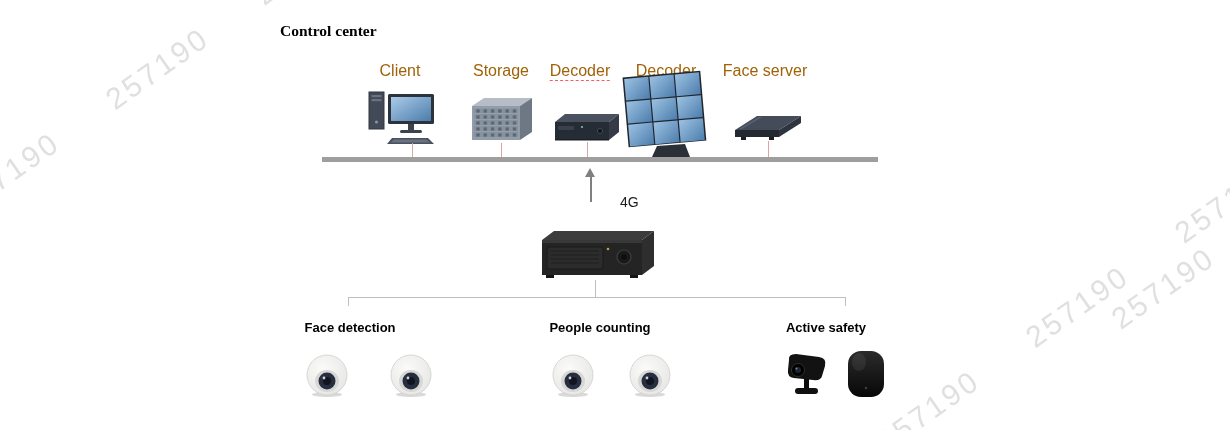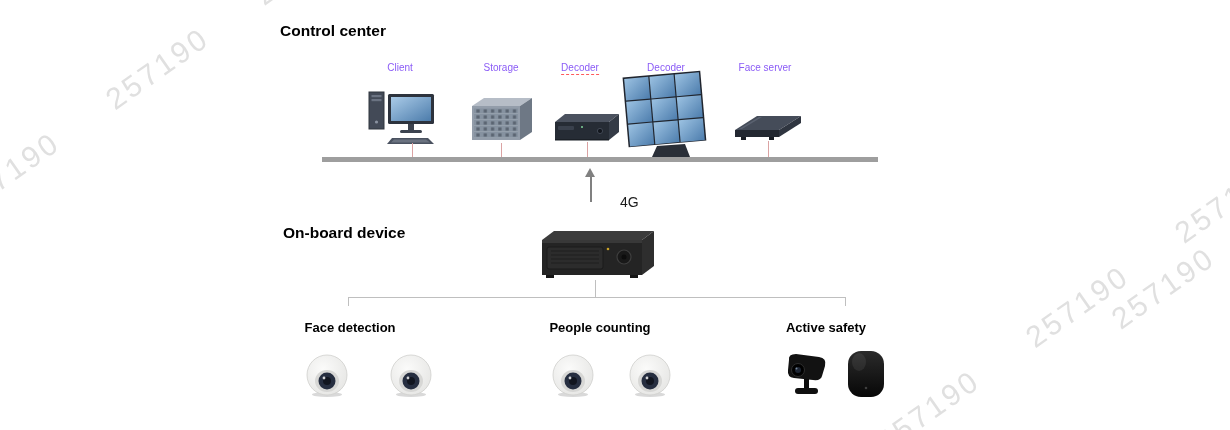--- a/index.html
+++ b/index.html
@@ -1,22 +1,22 @@
 <!DOCTYPE html>
 <html><head>
 <meta charset="utf-8">
 <style>
   html,body{margin:0;padding:0;background:#ffffff;}
   .stage{position:relative;width:1230px;height:430px;background:#ffffff;overflow:hidden;
          font-family:"Liberation Sans",sans-serif;color:#000;}
   .wm{position:absolute;display:flex;gap:64px;font-size:30px;color:#e0e0e0;letter-spacing:3px;
       transform:rotate(-35deg);transform-origin:left center;white-space:nowrap;z-index:0;}
   .el{position:absolute;z-index:1;}
-  .title{font-weight:bold;font-size:15.5px;white-space:nowrap;}
-  .devlabel{font-size:10px;transform:translateX(-50%);text-align:left;white-space:nowrap;color:#8b5cf6;}
+  .title{font-weight:bold;font-size:15.5px;white-space:nowrap;font-family:Liberation Serif, serif;}
+  .devlabel{font-size:16px;transform:translateX(-50%);text-align:left;white-space:nowrap;color:#a16207;}
   .grouplabel{font-weight:bold;font-size:13px;transform:translateX(-50%);white-space:nowrap;}
   .spellcheck{border-bottom:1.5px dashed #ff5a5a;padding-bottom:1px;}
   .bus{background:#9e9e9e;}
   .drop{width:1px;background:#dba3a3;}
   .vline{width:1px;background:#bfbfbf;}
   .hline{height:1px;background:#bfbfbf;}
   .arrowline{width:1.5px;background:#808080;}
   .arrowhead{width:0;height:0;border-left:5px solid transparent;border-right:5px solid transparent;
              border-bottom:9px solid #808080;}
   .uplabel{font-size:14px;color:#1a1a1a;}
@@ -62,21 +62,20 @@
     <span>257190</span>
 
   </div>
   <div class="wm" style="left:880px;top:428px">
     <span>257190</span>
     <span>257190</span>
     <span>257190</span>
   </div>
 
   <div class="el title" style="left:280px;top:22px">Control center</div>
-  <div class="el title" style="left:283px;top:224px">On-board device</div>
 
   <div class="el devlabel" style="left:400px;top:62px">Client</div>
   <div class="el devlabel" style="left:501px;top:62px">Storage</div>
   <div class="el devlabel" style="left:580px;top:62px">
     <span class="spellcheck">Decoder</span>
   </div>
   <div class="el devlabel" style="left:666px;top:62px">Decoder</div>
   <div class="el devlabel" style="left:765px;top:62px">Face server</div>
 
   <div class="el dev" style="left:368px;top:88px;width:72px;height:58px">

